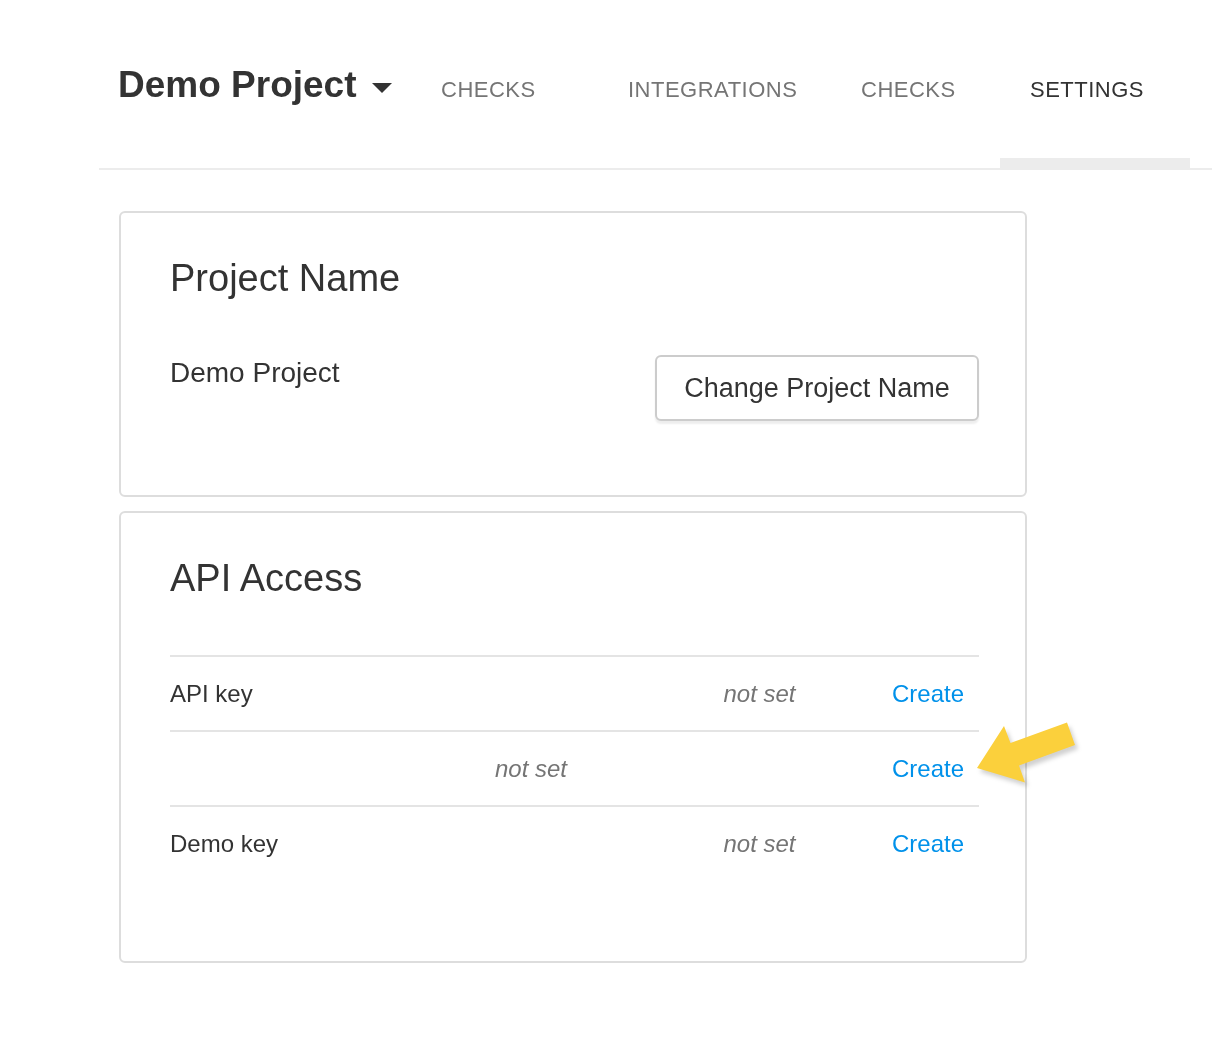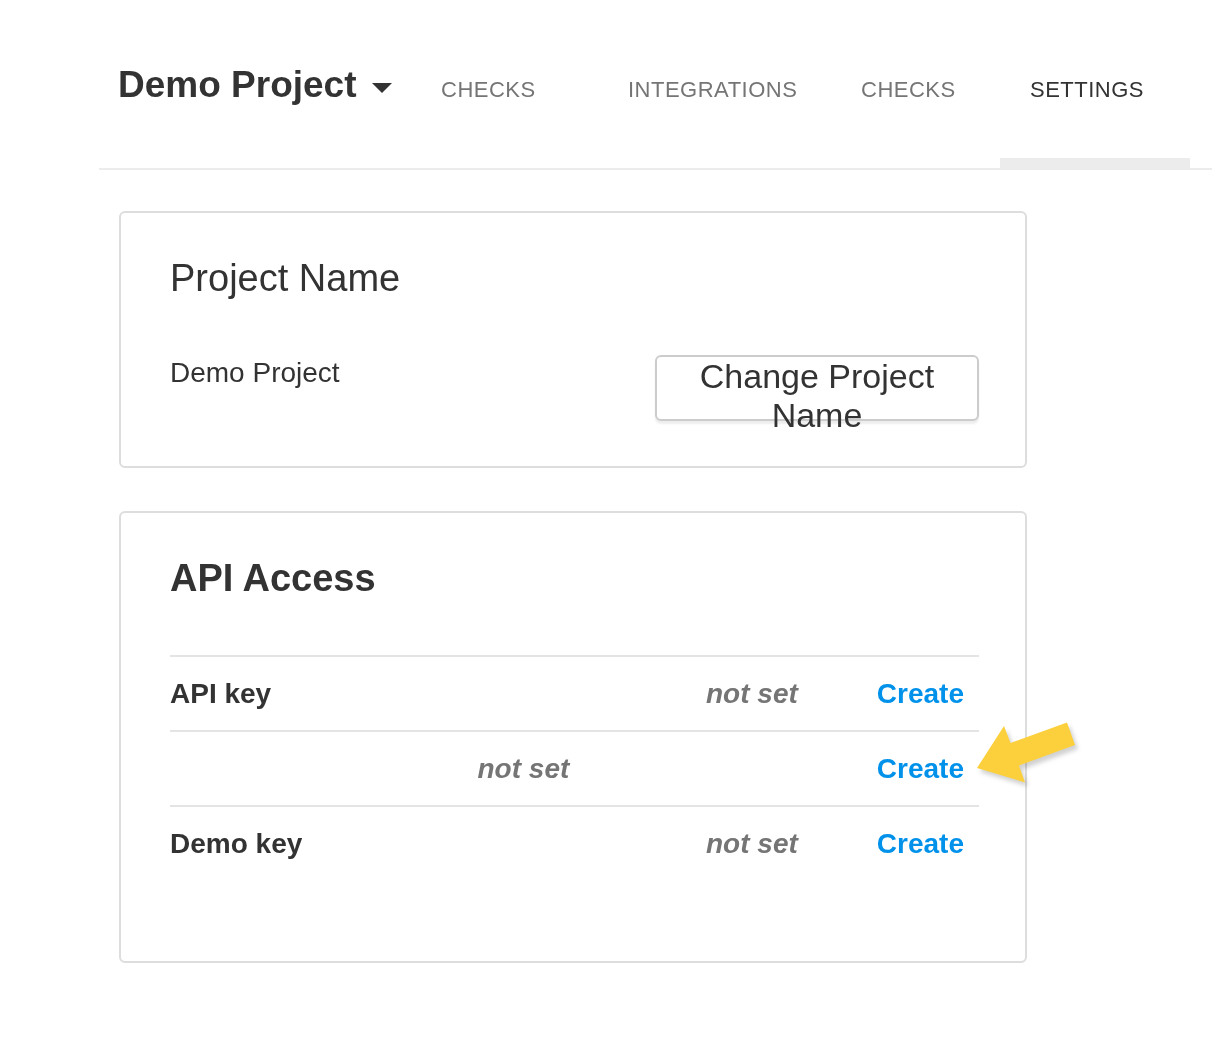--- a/index.html
+++ b/index.html
@@ -27,36 +27,36 @@
   #tab-badges { left:821px; }
   #tab-settings { left:990px; color:var(--tab_active); }
   .tab-indicator { position:absolute; left:960px; top:158px; width:190px; height:12px; background:var(--divider); }
   .nav-divider { position:absolute; left:59px; top:168px; width:1113px; height:2px; background:var(--divider); }
 
   
   .card {
     position:absolute; left:79px; width:908px; background:#fff;
     border:2px solid var(--card_border); border-radius:6px;
   }
-  #card-project { top:211px; height:257px; }
-  #card-api { top:511px; height:452px;font-weight:bold; }
+  #card-project { top:211px; height:286px; }
+  #card-api { top:511px; height:452px; }
   .card-title { position:absolute; left:49px; top:46px; font-size:38px; color:#333; line-height:1; }
 
   #project-name-value { position:absolute; left:49px; top:146px; font-size:28px; color:#333; line-height:1; }
   #change-btn {
     position:absolute; left:534px; top:142px; width:324px; height:66px;
     background:#fff; border:2px solid var(--button_border); border-radius:6px;
-    font-family:inherit; font-size:34px; color:#333; cursor:pointer;
+    font-family:inherit; font-size:27px; color:#333; cursor:pointer;
     box-shadow:0 3px 2px rgba(0,0,0,0.07);
   }
 
   .api-table { position:absolute; left:49px; top:142px; width:809px; }
   .api-row {
     display:flex; align-items:center; height:75px;
-    border-top:2px solid var(--table_line); font-size:28px;
+    border-top:2px solid var(--table_line); font-size:24px;
   }
   .row-name { width:457px; color:#333; }
   .row-value { flex:1; font-style:italic; color:var(--muted);text-align:center; }
   .row-action { color:var(--link); padding-right:15px; cursor:pointer; text-decoration:none; }
 
   
   #arrow-svg {
     position:absolute; left:930px; top:715px; width:115px; height:75px;
     z-index:5; overflow:visible; pointer-events:none;
     filter:drop-shadow(3px 4px 2px rgba(0,0,0,0.18));

